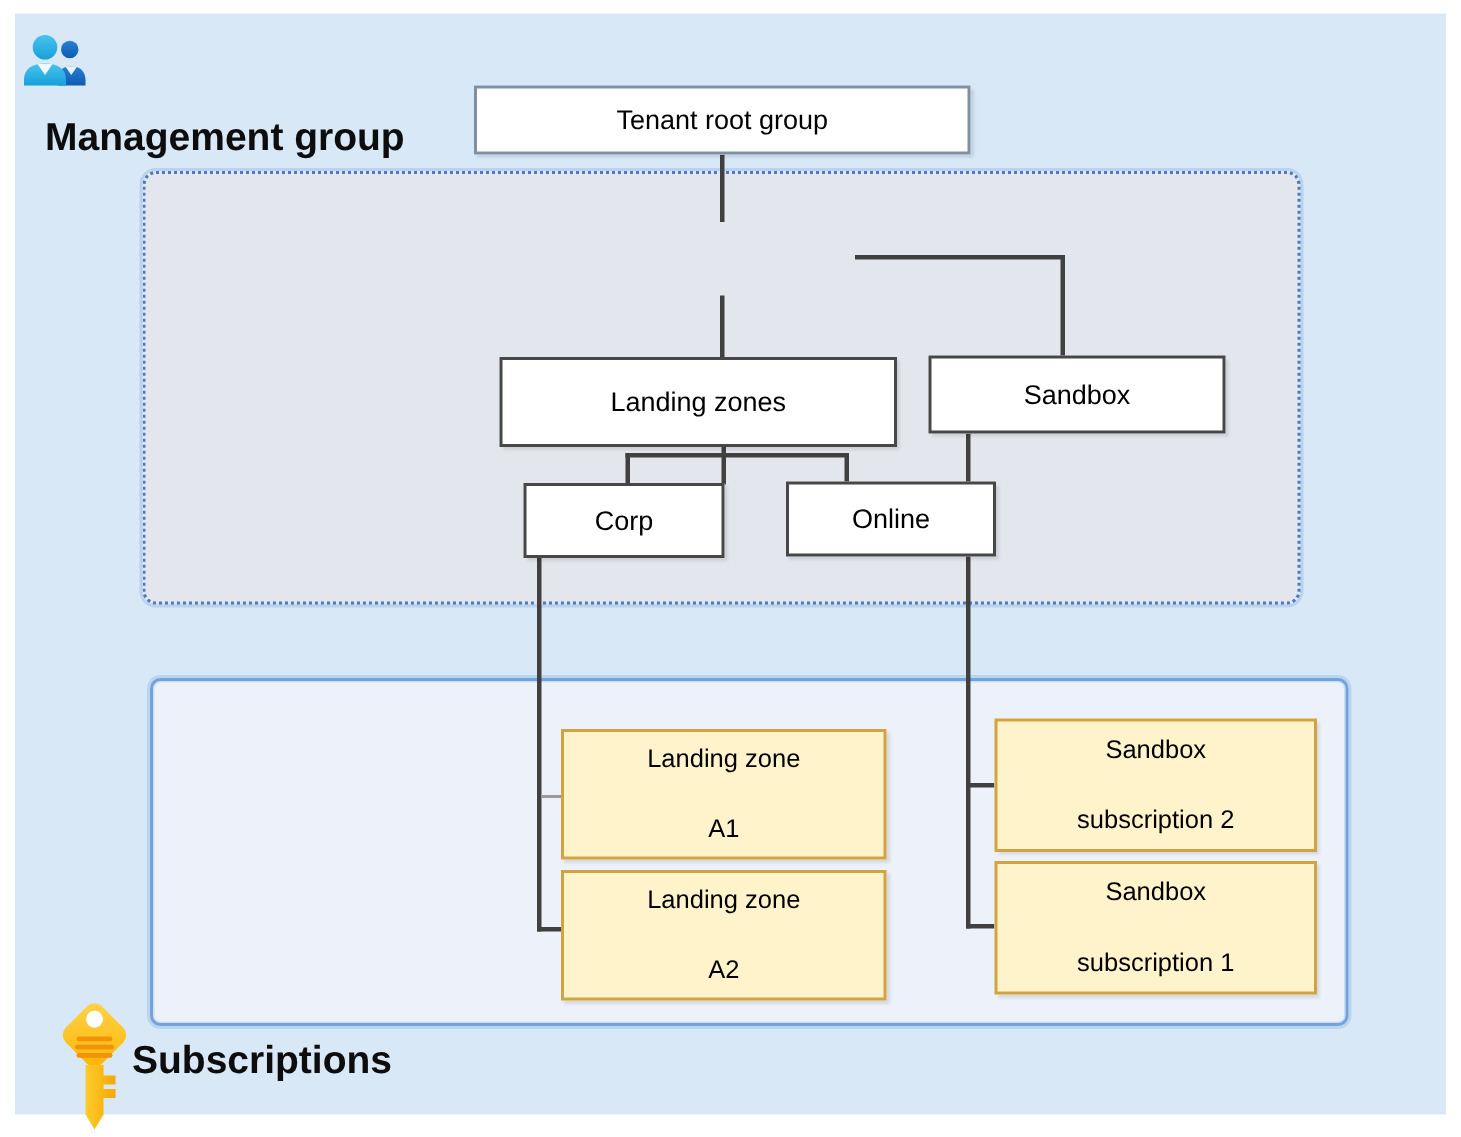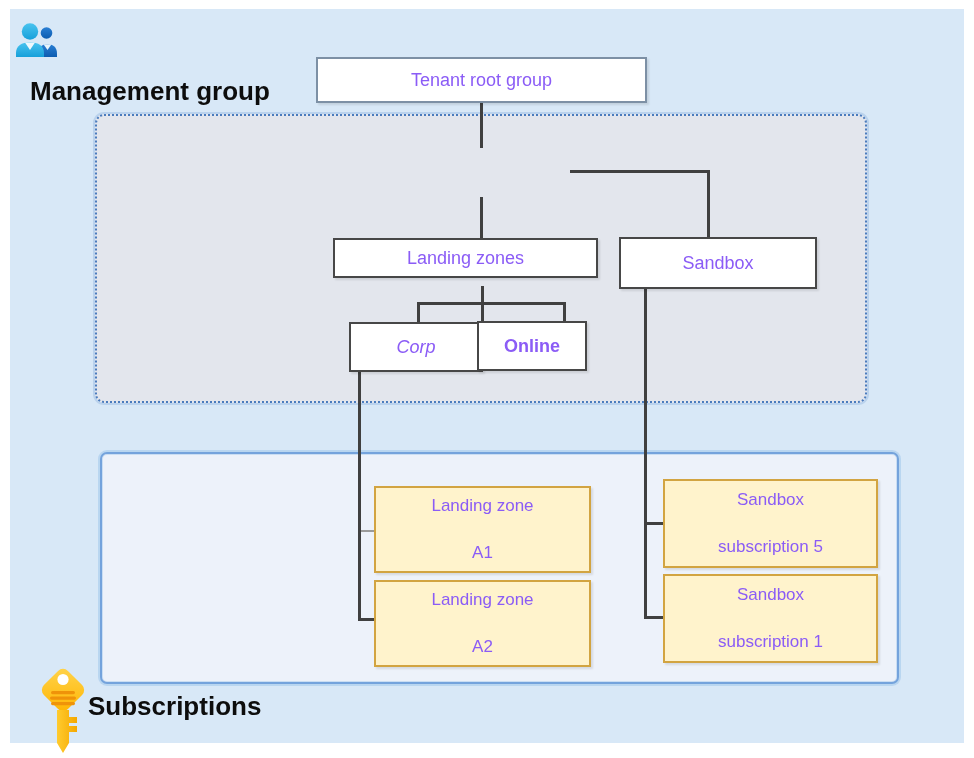--- a/index.html
+++ b/index.html
@@ -19,21 +19,21 @@
     box-shadow:0 0 0 2px rgba(150,185,225,0.45);
   }
   .subs-container{
     left:100px;top:452px;width:799px;height:232px;
     background:#edf2fa;
     border:2px solid #74a3dc;border-radius:7px;
     box-shadow:0 0 0 2px rgba(160,198,235,0.55), inset 0 0 0 1px rgba(160,198,235,0.45);
   }
   .node{
     position:absolute;box-sizing:border-box;display:flex;align-items:center;justify-content:center;
-    text-align:center;background:#ffffff;color:#8b5cf6;font-size:18px;
+    text-align:center;background:#ffffff;color:#000000;font-size:18px;
     border:2px solid #474747;
     box-shadow:2px 2px 2px rgba(0,0,0,0.10);
     z-index:3;
   }
   .node.root{border:2px solid #7d90a5;}
   .node.yellow{
     background:#fff3cc;border:2px solid #d2a441;
     flex-direction:column;line-height:1.55;font-size:17px;gap:20px;
   }
   .line{position:absolute;background:#404040;z-index:2;}
@@ -116,48 +116,48 @@
 
   <div class="line" style="left:644px;top:289px;width:3px;height:330px;"></div>
   <div class="line" style="left:644px;top:522px;width:19px;height:3px;"></div>
   <div class="line" style="left:644px;top:616px;width:19px;height:3px;"></div>
 
   <div class="node root" style="left:316px;top:57px;width:331px;height:46px;">
     <span>Tenant root group</span>
   </div>
 
 
-  <div class="node" style="left:333px;top:238px;width:265px;height:40px;">
+  <div class="node" style="left:333px;top:238px;width:265px;height:60px;">
     <span>Landing zones</span>
   </div>
 
   <div class="node" style="left:619px;top:237px;width:198px;height:52px;">
     <span>Sandbox</span>
   </div>
 
-  <div class="node" style="left:349px;top:322px;width:134px;height:50px;font-style:italic;">
+  <div class="node" style="left:349px;top:322px;width:134px;height:50px;">
     <span>Corp</span>
   </div>
 
-  <div class="node" style="left:477px;top:321px;width:110px;height:50px;font-weight:bold;">
+  <div class="node" style="left:524px;top:321px;width:140px;height:50px;">
     <span>Online</span>
   </div>
 
   <div class="node yellow" style="left:374px;top:486px;width:217px;height:87px;">
     <span>Landing zone</span>
     <span>A1</span>
   </div>
 
   <div class="node yellow" style="left:374px;top:580px;width:217px;height:87px;">
     <span>Landing zone</span>
     <span>A2</span>
   </div>
 
   <div class="node yellow" style="left:663px;top:479px;width:215px;height:89px;">
     <span>Sandbox</span>
-    <span>subscription 5</span>
+    <span>subscription 2</span>
   </div>
 
   <div class="node yellow" style="left:663px;top:574px;width:215px;height:89px;">
     <span>Sandbox</span>
     <span>subscription 1</span>
   </div>
 </div>
 
 </body></html>

